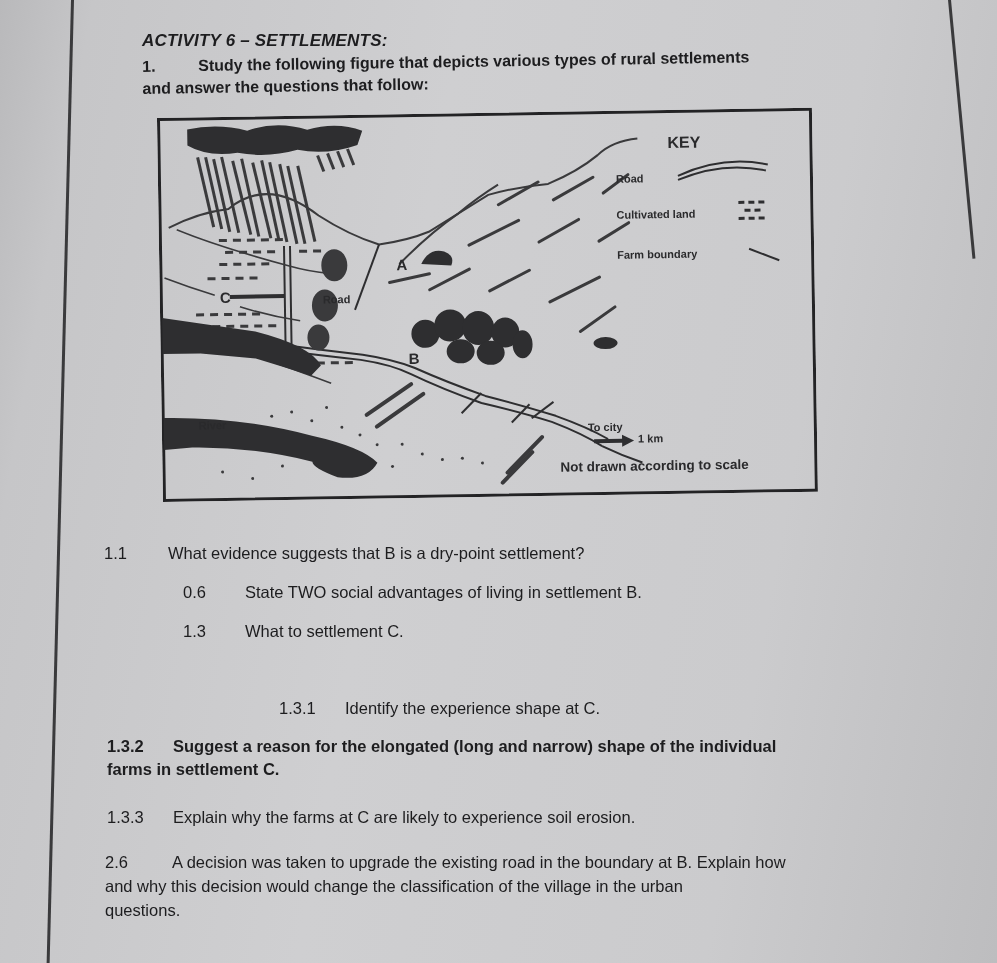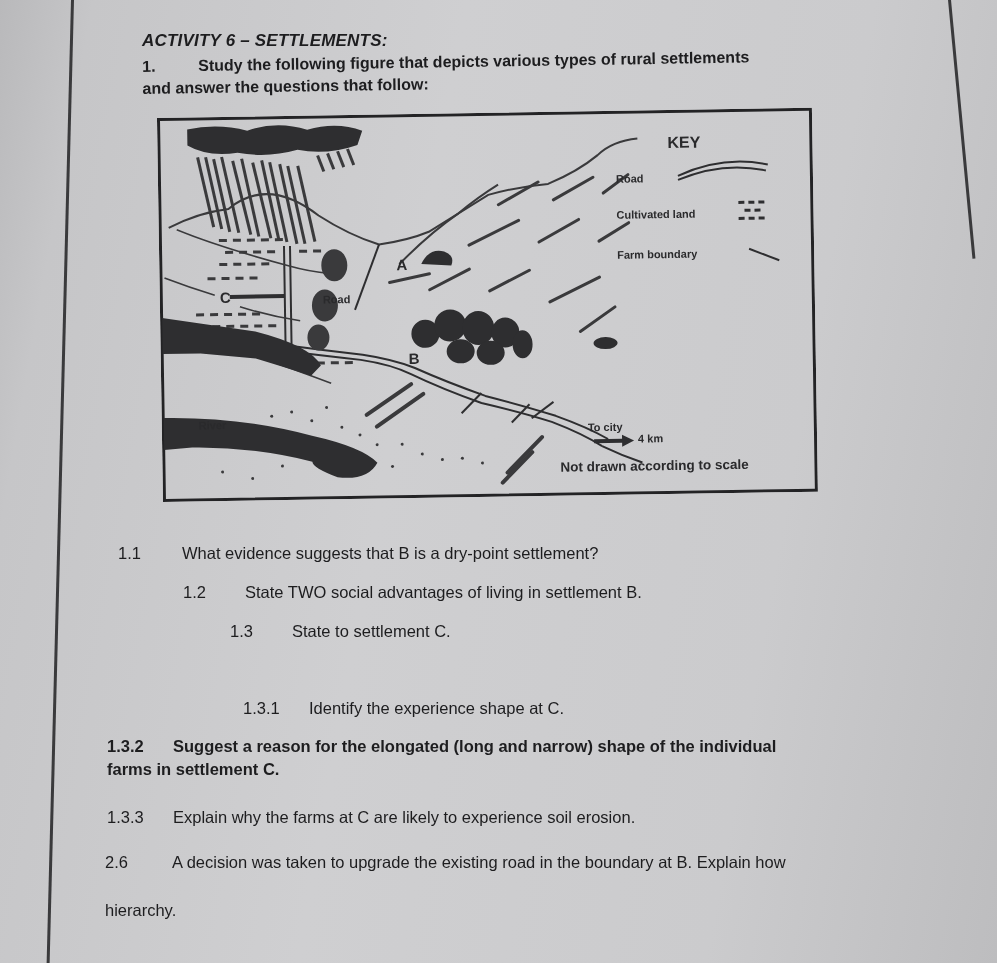--- a/index.html
+++ b/index.html
@@ -213,47 +213,47 @@
         <rect x="600" y="108" width="6" height="3"></rect>
     </g>
   </svg>
 
   <span class="map-label big" style="left:237px;top:142px;">A</span>
   <span class="map-label big" style="left:248px;top:236px;">B</span>
   <span class="map-label big" style="left:60px;top:172px;">C</span>
   <span class="map-label" style="left:163px;top:178px;">Road</span>
   <span class="map-label" style="left:25px;top:302px;margin-left:12px;">River</span>
   <span class="map-label" style="left:426px;top:310px;">To city</span>
-  <span class="map-label" style="left:476px;top:322px;">4 km</span>
+  <span class="map-label" style="left:476px;top:322px;">1 km</span>
   <span class="map-label note" style="left:398px;top:348px;">Not drawn according to scale</span>
 
   <div>
     <span class="map-label key" style="left:510px;top:24px;">KEY</span>
     <span class="map-label" style="left:458px;top:62px;">Road</span>
     <span class="map-label" style="left:458px;top:98px;">Cultivated land</span>
     <span class="map-label" style="left:458px;top:138px;">Farm boundary</span>
   </div>
 </div>
 
-<div class="q" style="left:118px;top:542px;">
+<div class="q" style="left:104px;top:542px;">
   <span class="n" style="width:64px;">1.1</span><span>What evidence suggests that B is a dry-point settlement?</span>
 </div>
 <div class="q" style="left:183px;top:581px;">
-  <span class="n" style="width:62px;">1.2</span><span>State TWO social advantages of living in settlement B.</span>
+  <span class="n" style="width:62px;">0.6</span><span>State TWO social advantages of living in settlement B.</span>
 </div>
 <div class="q" style="left:183px;top:620px;">
-  <span class="n" style="width:62px;margin-left:47px;">1.3</span><span>State to settlement C.</span>
+  <span class="n" style="width:62px;">1.3</span><span>What to settlement C.</span>
 </div>
 <div class="q" style="left:243px;top:697px;">
-  <span class="n" style="width:66px;">1.3.1</span><span>Identify the experience shape at C.</span>
+  <span class="n" style="width:66px;margin-left:36px;">1.3.1</span><span>Identify the experience shape at C.</span>
 </div>
 <div class="q" style="left:107px;top:735px;font-weight:bold;">
   <span class="n" style="width:66px;">1.3.2</span><span>Suggest a reason for the elongated (long and narrow) shape of the individual</span><br>
   <span>farms in settlement C.</span>
 </div>
 <div class="q" style="left:107px;top:806px;">
   <span class="n" style="width:66px;">1.3.3</span><span>Explain why the farms at C are likely to experience soil erosion.</span>
 </div>
 <div class="q" style="left:105px;top:850px;line-height:24px;">
   <span class="n" style="width:67px;">2.6</span><span>A decision was taken to upgrade the existing road in the boundary at B. Explain how</span><br>
-  <br>
-  <span>hierarchy.</span>
+  <span>and why this decision would change the classification of the village in the urban</span><br>
+  <span>questions.</span>
 </div>
 
 </body></html>

